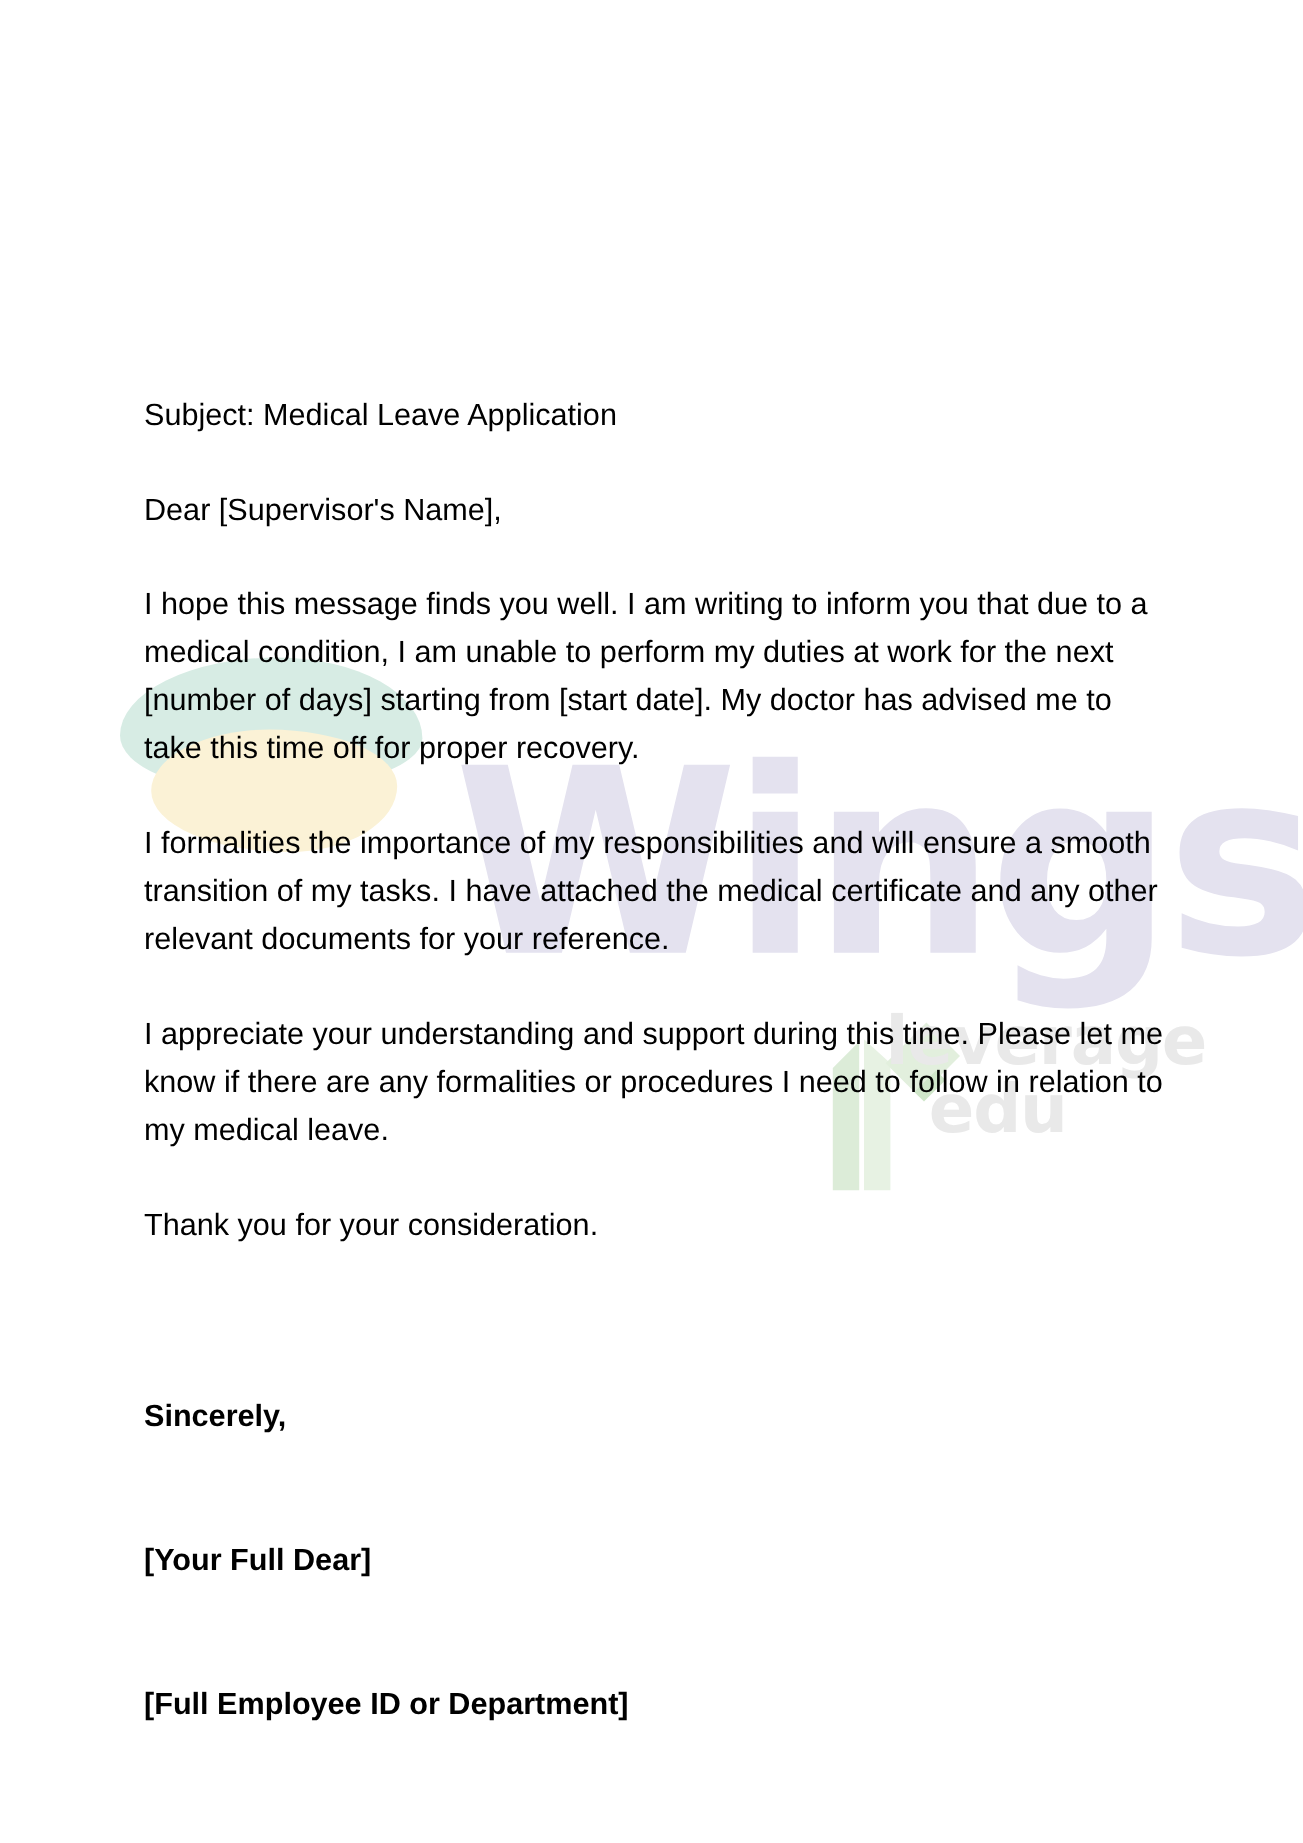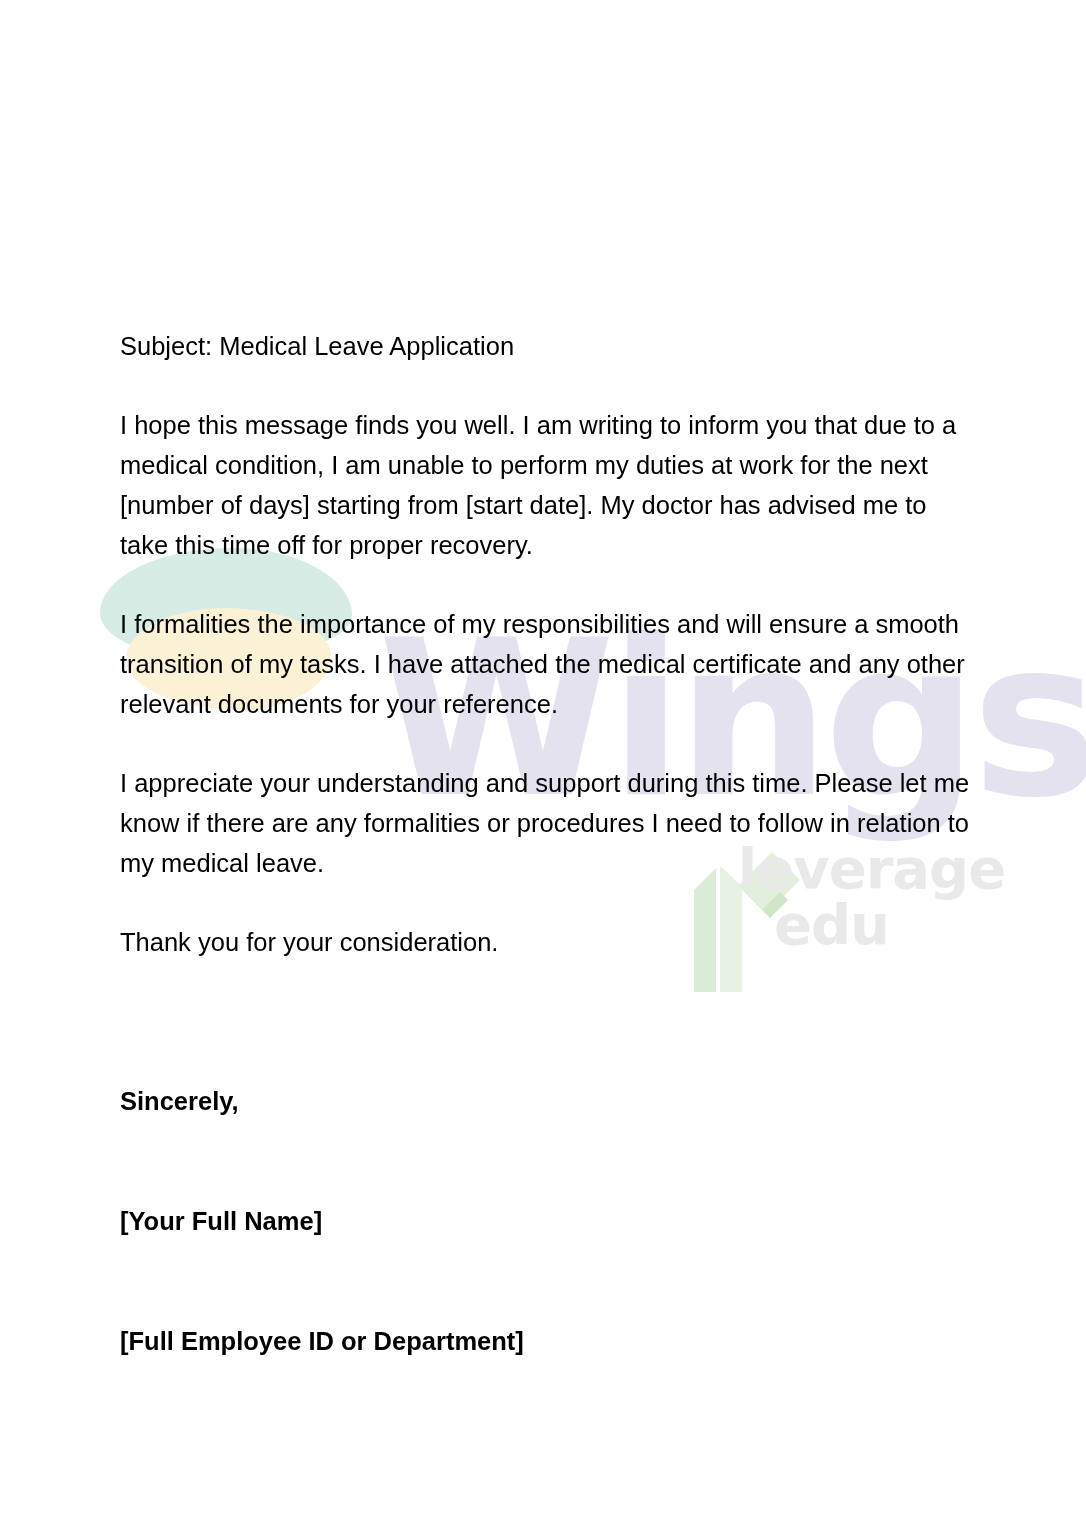--- a/index.html
+++ b/index.html
@@ -142,29 +142,30 @@
 
     <div class="wm-wings">Wings</div>
     <div class="wm-leverage">leverage</div>
     <div class="wm-edu">edu</div>
   </div>
 
   <div id="letter">
 
     <p class="block">Subject: Medical Leave Application</p>
 
+    <p class="block">Dear [Supervisor's Name],</p>
 
     <p class="block">I hope this message finds you well. I am writing to inform you that due to a medical condition, I am unable to perform my duties at work for the next [number of days] starting from [start date]. My doctor has advised me to take this time off for proper recovery.</p>
 
     <p class="block">I formalities the importance of my responsibilities and will ensure a smooth transition of my tasks. I have attached the medical certificate and any other relevant documents for your reference.</p>
 
     <p class="block">I appreciate your understanding and support during this time. Please let me know if there are any formalities or procedures I need to follow in relation to my medical leave.</p>
 
     <p class="block">Thank you for your consideration.</p>
 
     <div class="block">
       <span class="line">Sincerely,</span>
-      <span class="line">[Your Full Name]</span>
+      <span class="line">[Your Full Dear]</span>
       <span class="line">[Full Employee ID or Department]</span>
     </div>
 
   </div>
 </div>
 
 </body></html>

